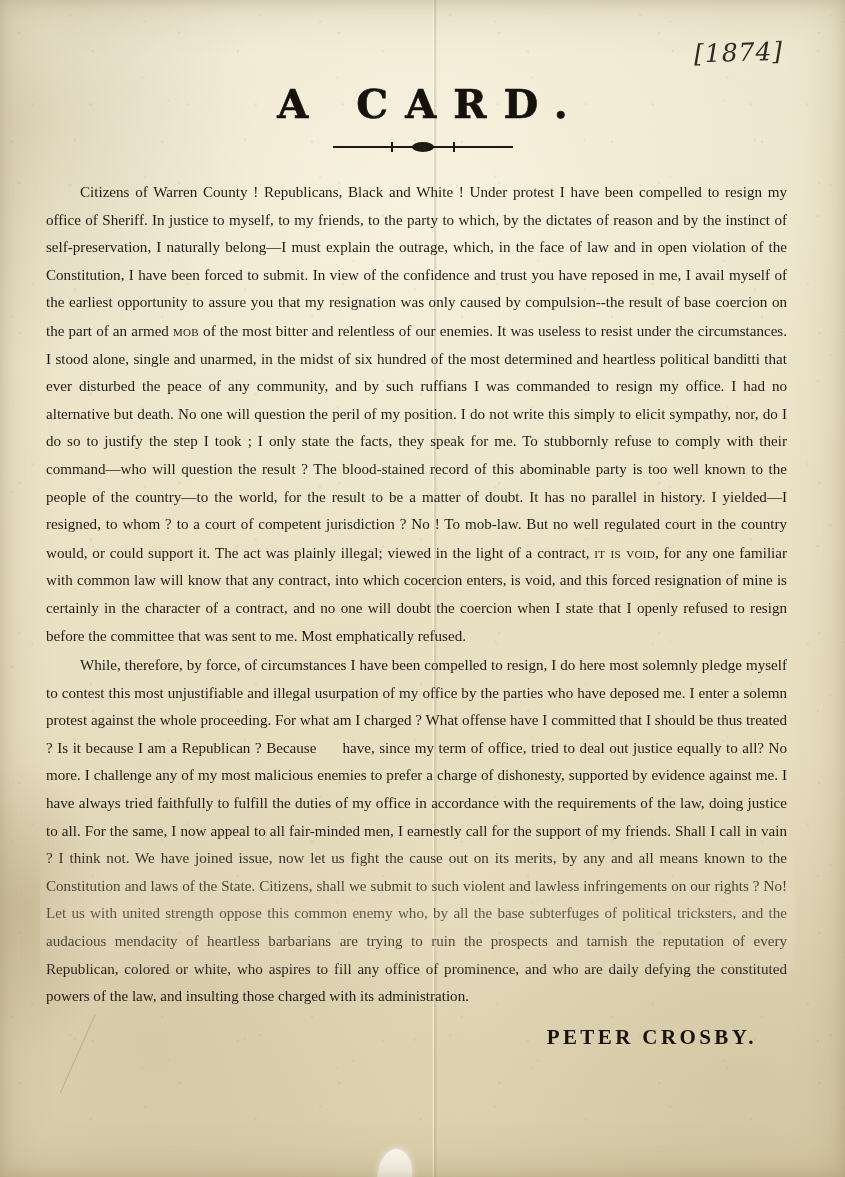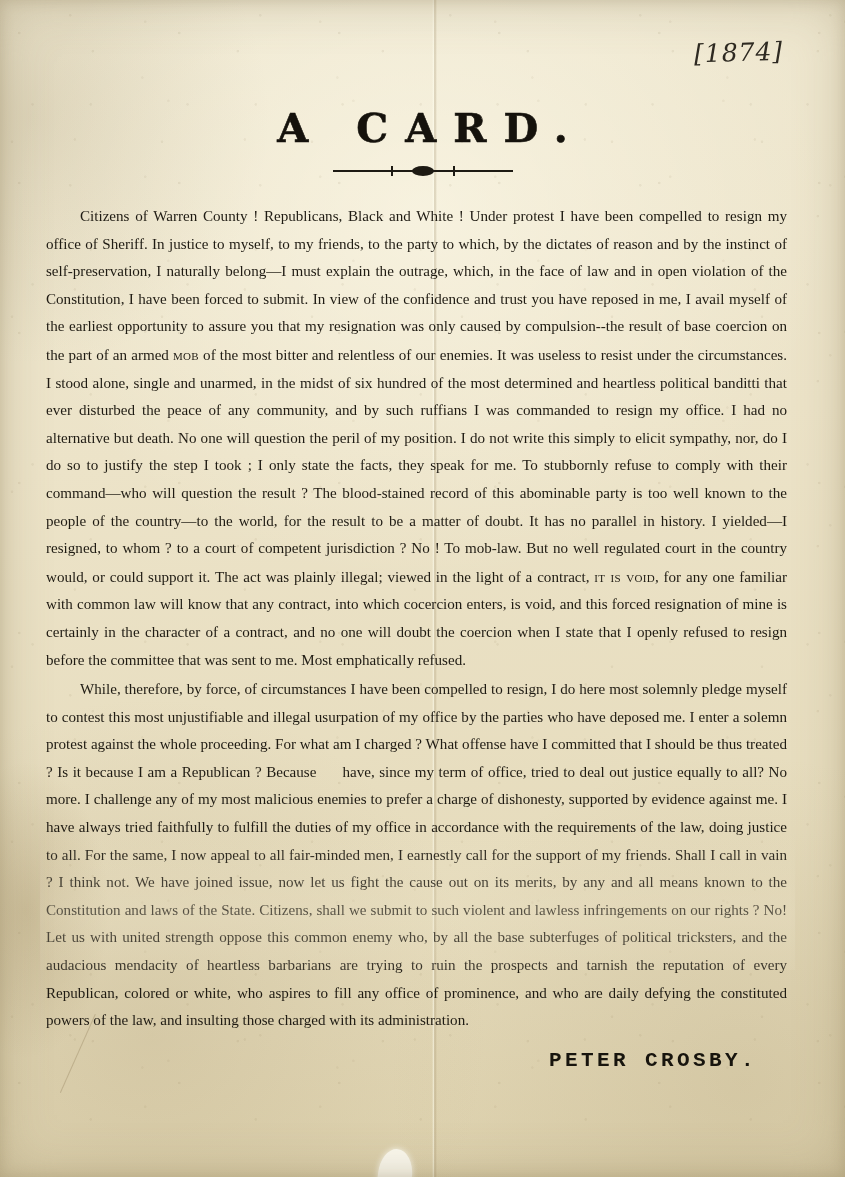--- a/index.html
+++ b/index.html
@@ -109,21 +109,21 @@
     font-size: 25px;
     font-style: italic;
     color: #2e2a22;
     letter-spacing: 1px;
     transform: rotate(-1.5deg);
     white-space: nowrap;
   }
 
   #title {
     margin: 0;
-    padding-top: 104px;
+    padding-top: 80px;
     text-align: center;
     font-family: "DejaVu Serif", serif;
     font-weight: 700;
     font-size: 40px;
     letter-spacing: 17px;
     color: #15120c;
     text-indent: 17px;
     -webkit-text-stroke: 0.6px #15120c;
   }
 
@@ -183,21 +183,21 @@
     text-indent: 34px;
     font-family: "Liberation Serif", serif;
     font-size: 15.1px;
     color: #1f1b13;
     letter-spacing: .4px;
   }
 
   #signature {
     margin: 14px 88px 0 12px;
     text-align: right;
-    font-family: Liberation Mono, monospace;
+    font-family: Liberation Serif, serif;
     font-weight: 700;
     font-size: 21px;
     letter-spacing: 3.4px;
     color: #17140d;
   }
 
   
   #ink-fade {
     position: absolute;
     left: 40px; right: 50px; top: 830px; height: 140px;

